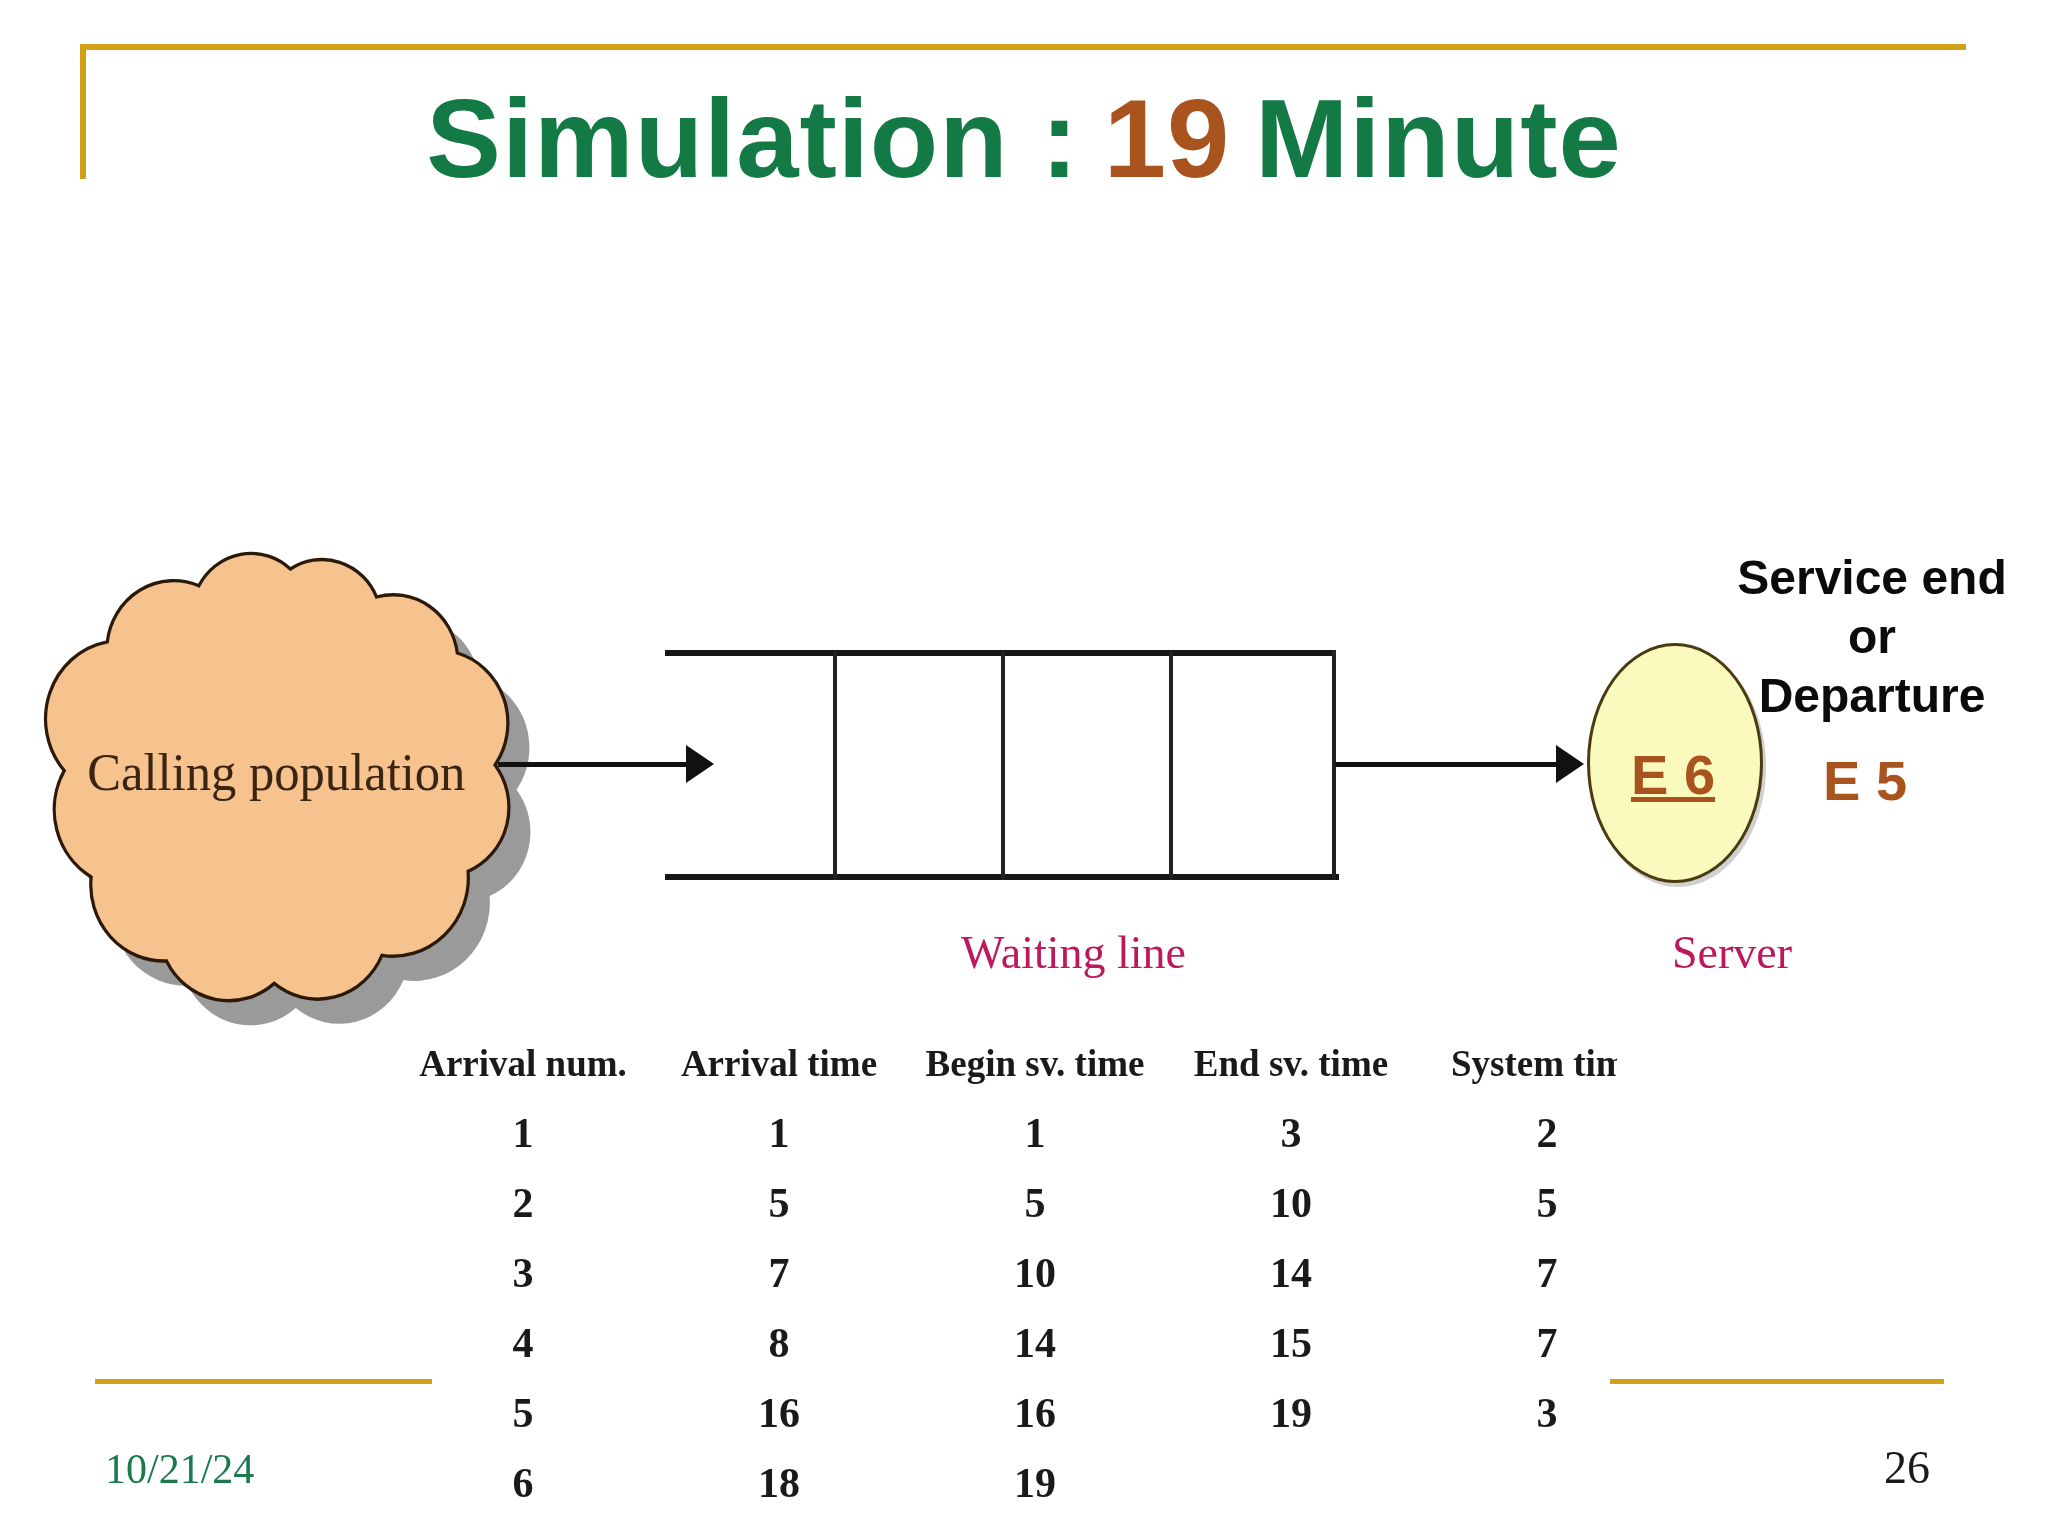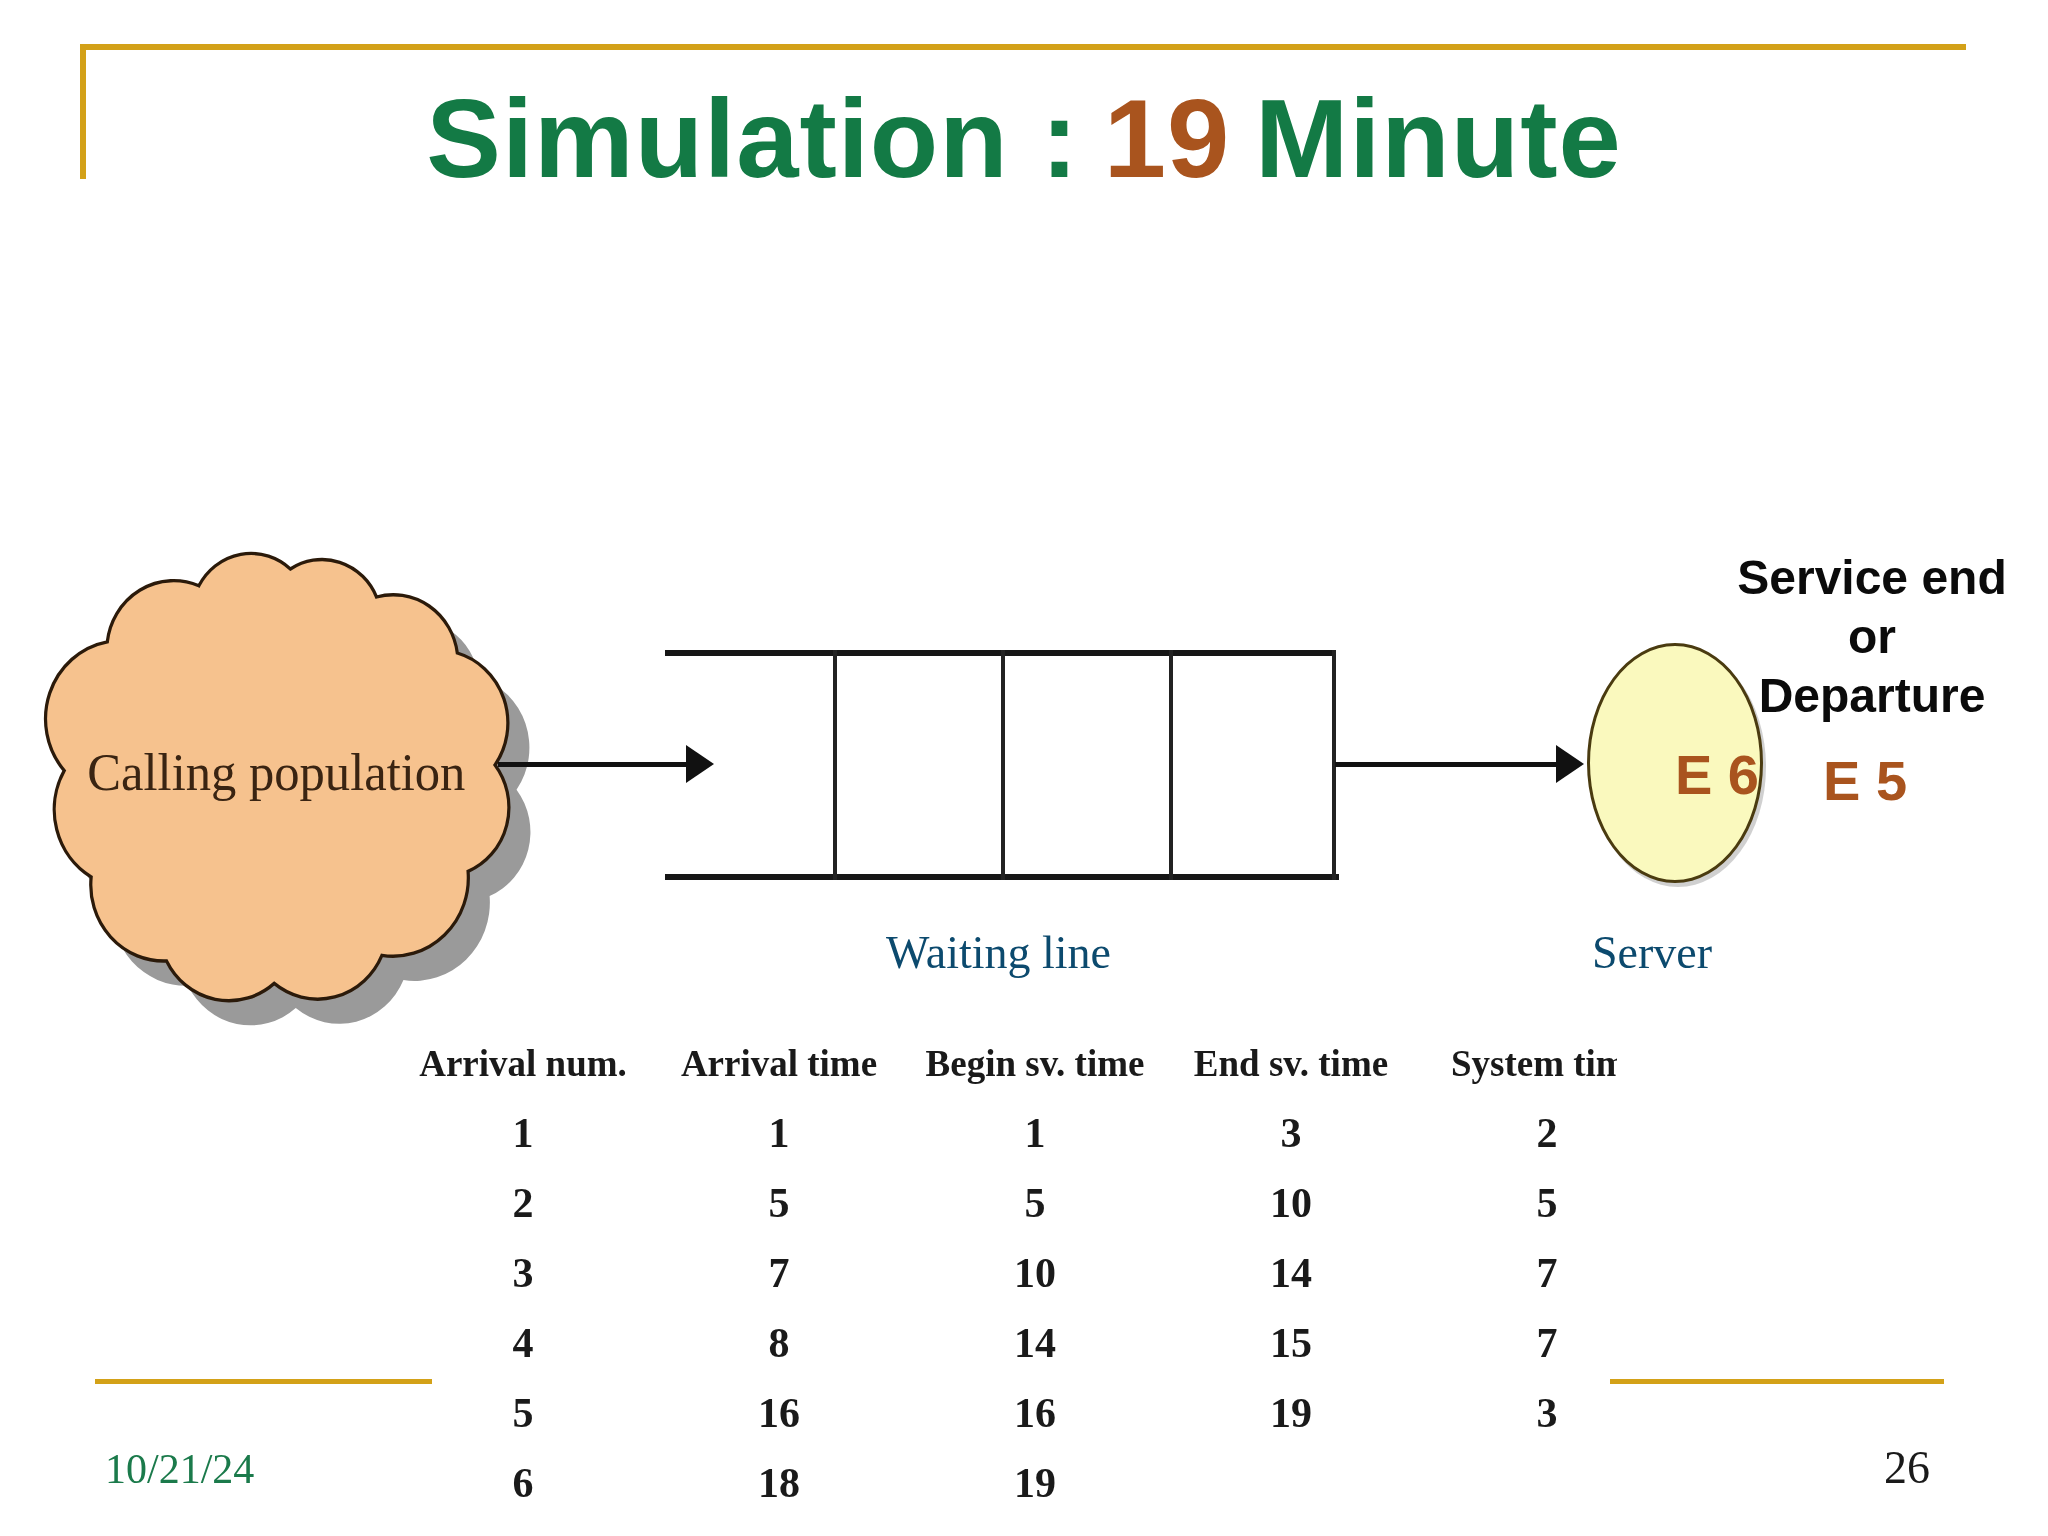--- a/index.html
+++ b/index.html
@@ -27,30 +27,30 @@
   
   .arrow-line{position:absolute;top:762px;height:5px;background:#111;}
   .arrow-head{position:absolute;top:745px;width:0;height:0;
               border-top:19px solid transparent;border-bottom:19px solid transparent;
               border-left:28px solid #111;}
 
   
   .server-ellipse{position:absolute;left:1587px;top:643px;width:170px;height:234px;
                   background:var(--server-fill);border:3px solid #4a3b10;border-radius:50%;
                   box-shadow:3px 4px 0 rgba(120,120,120,.35);}
-  .e6{position:absolute;left:1587px;top:742px;width:172px;text-align:right;
-      font-size:56px;font-weight:bold;color:var(--accent-brown);}
+  .e6{position:absolute;left:1587px;top:742px;width:172px;text-align:center;
+      font-size:56px;font-weight:bold;color:var(--accent-brown);text-decoration:underline;}
   .e5{position:absolute;left:1770px;top:748px;width:190px;text-align:center;
       font-size:56px;font-weight:bold;color:var(--accent-brown);}
   .service-note{position:absolute;left:1696px;top:548px;width:352px;text-align:center;
                 font-size:48px;font-weight:bold;color:#0b0b0b;line-height:59px;}
 
   
   .caption{position:absolute;font-family:"Liberation Serif","DejaVu Serif",serif;
-           font-size:46px;color:#0c4a6e;text-align:left;}
+           font-size:46px;color:#be185d;text-align:right;}
   .caption.waiting{left:886px;top:926px;width:300px;}
   .caption.server{left:1592px;top:926px;width:200px;}
 
   
   .sim-table{position:absolute;left:395px;top:1028px;width:1280px;display:grid;
              grid-template-columns:repeat(5,256px);grid-auto-rows:70px;
              font-family:"Liberation Serif","DejaVu Serif",serif;color:#1a1a1a;}
   .sim-table .cell{display:flex;align-items:center;justify-content:center;font-weight:bold;}
   .sim-table .cell.header{font-size:37px;white-space:nowrap;}
   .sim-table .cell.value{font-size:42px;}

